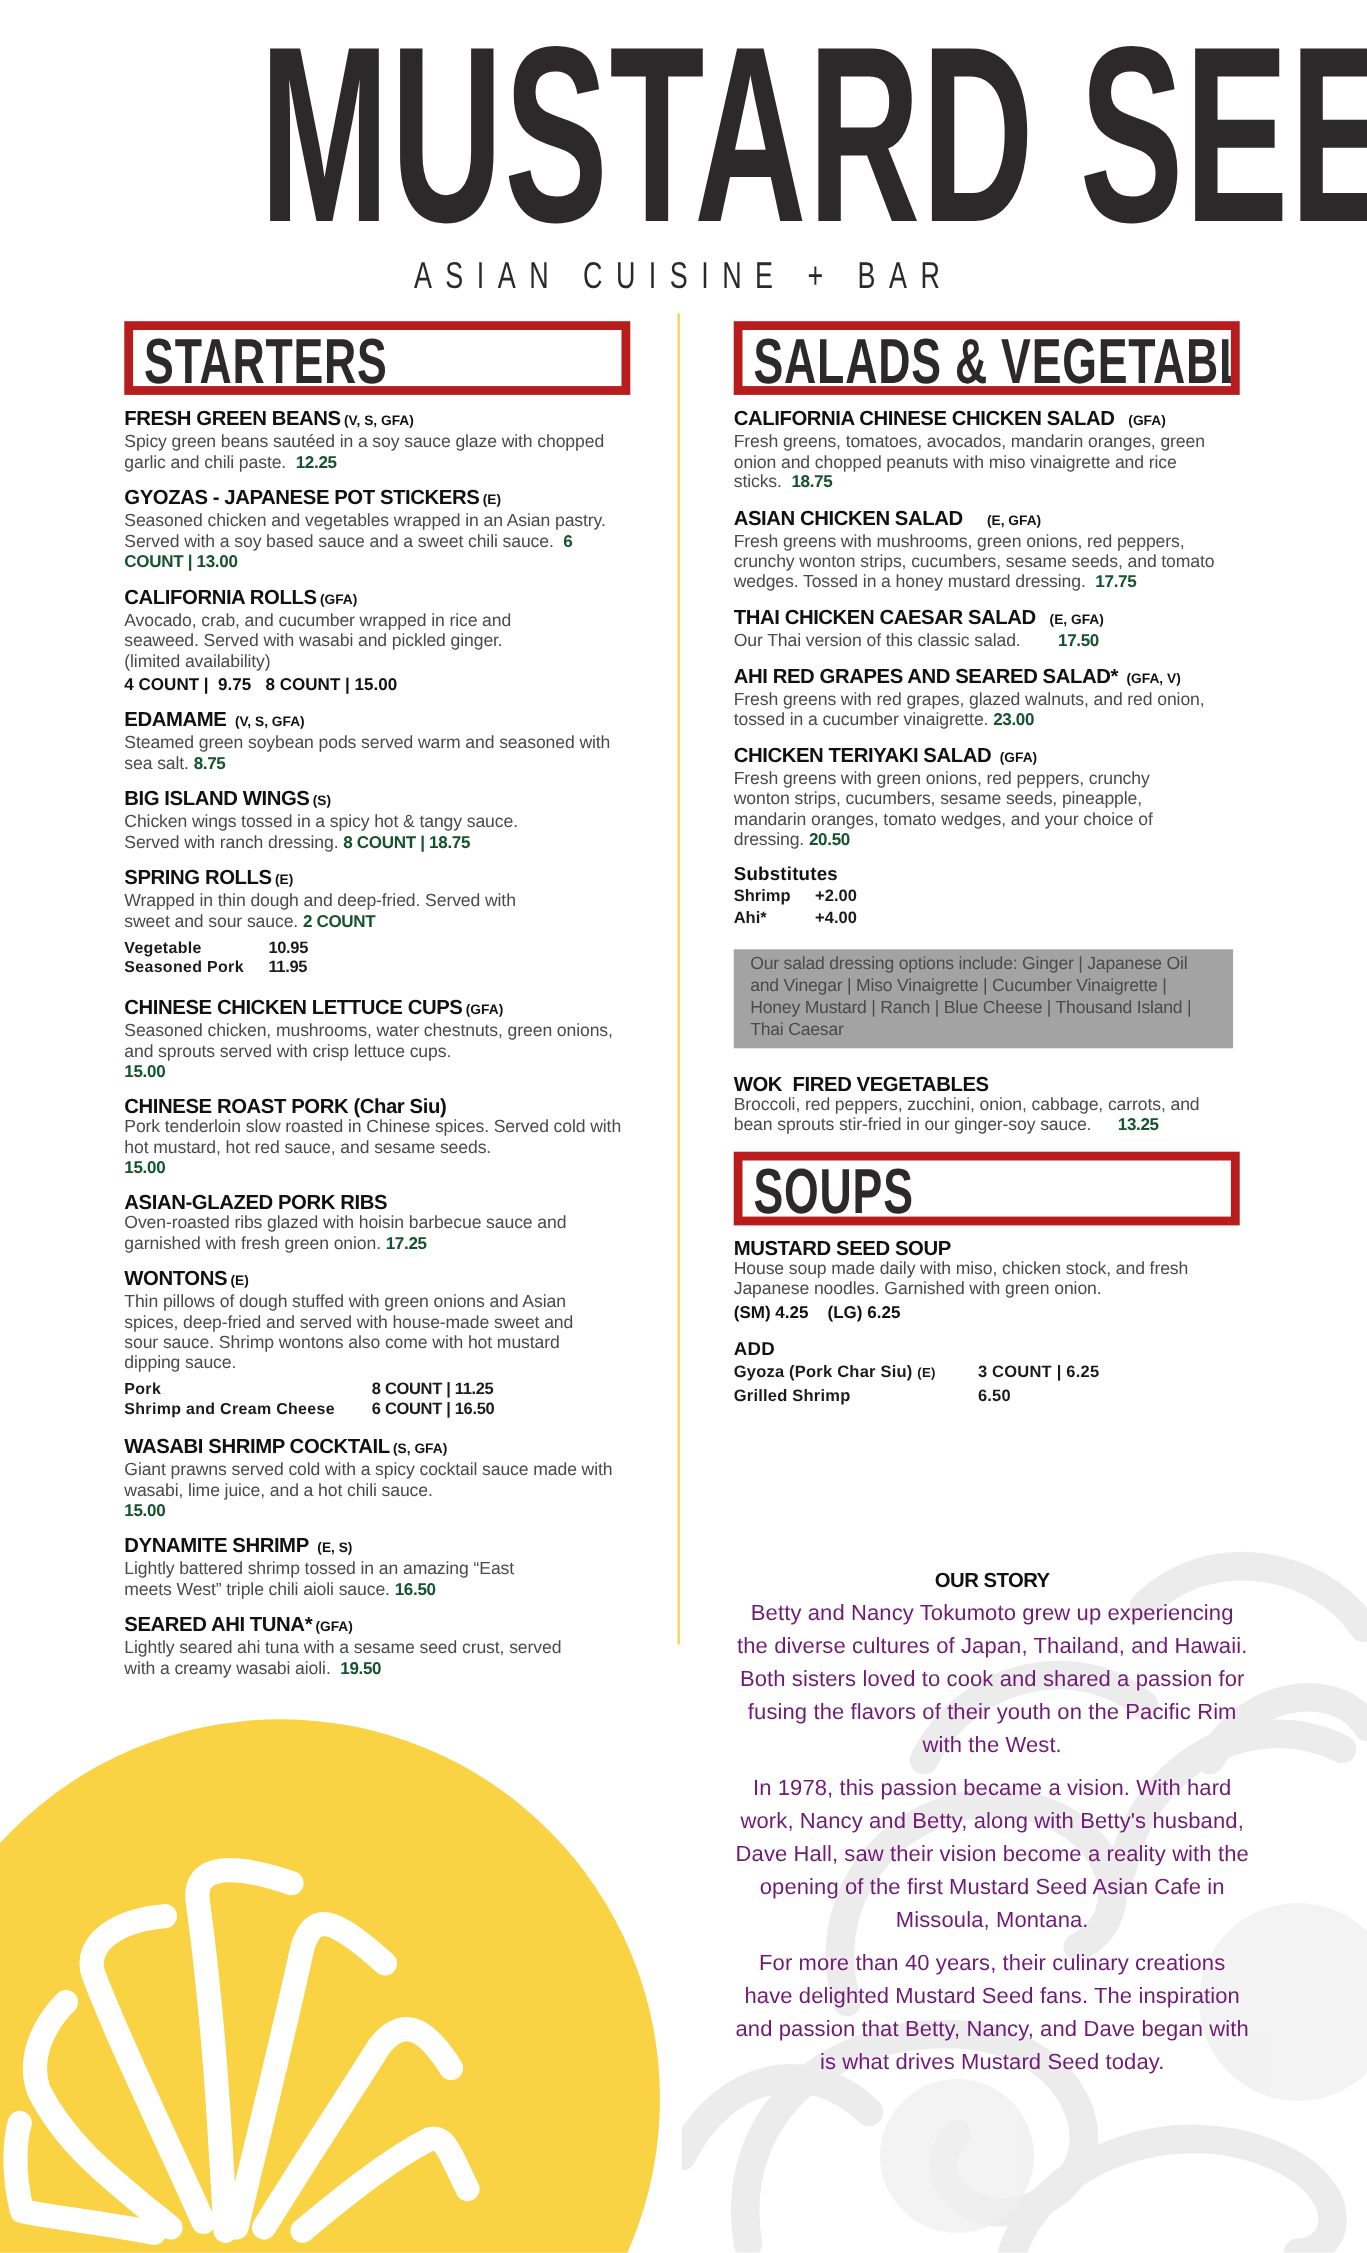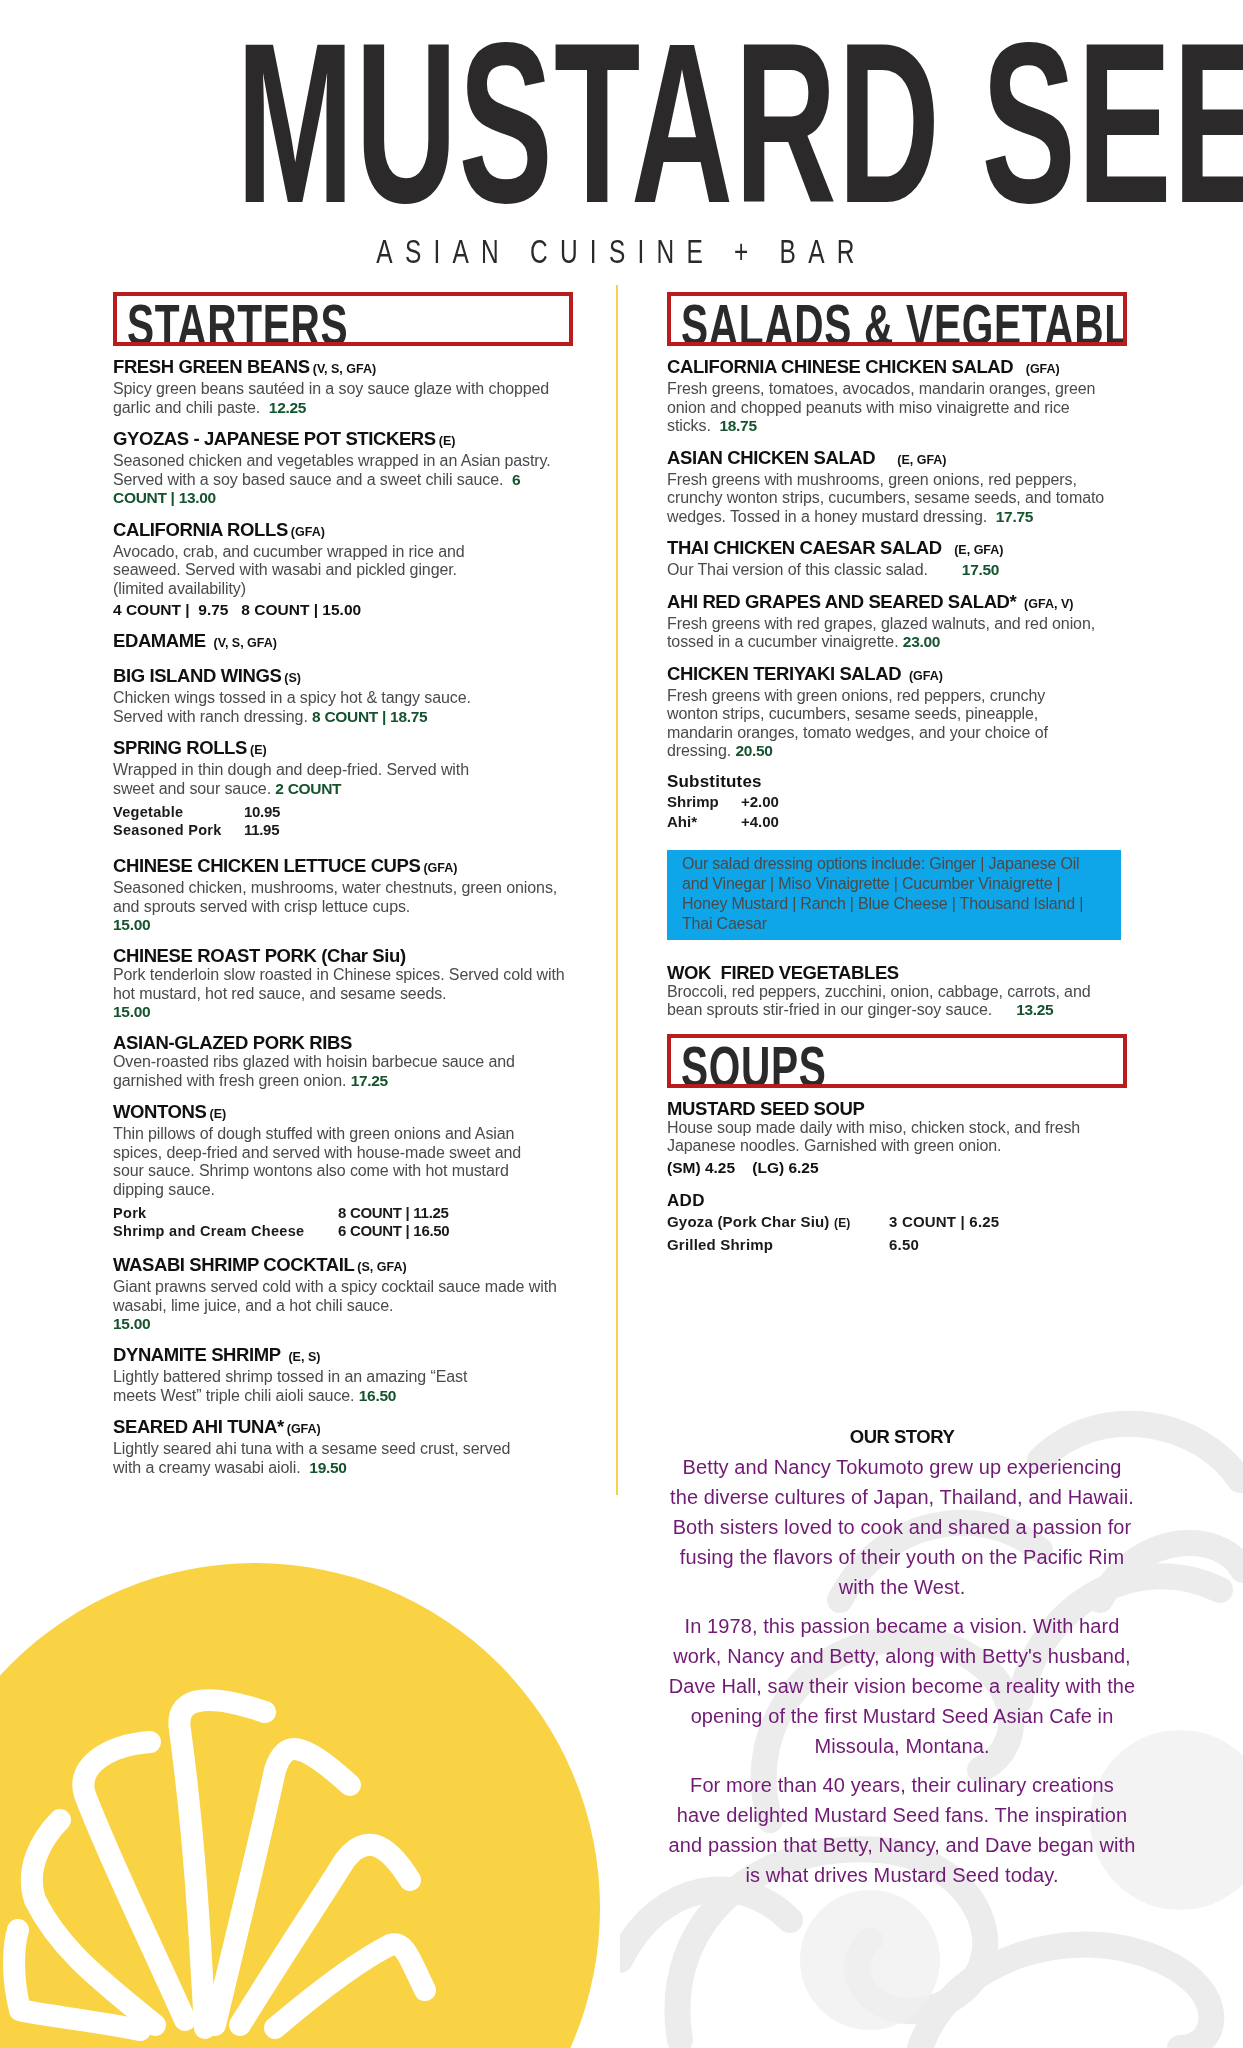--- a/index.html
+++ b/index.html
@@ -18,21 +18,21 @@
       transform: scaleX(0.72); transform-origin: 50% 50%; white-space: nowrap;
     }
 
     .col { position: absolute; top: 292px; }
     .col-left { left: 113px; width: 460px; }
     .col-right { left: 667px; width: 460px; }
 
     .divider { position: absolute; left: 616px; top: 285px; width: 2px; height: 1210px; background: #f4d24a; }
 
     .section-head {
-      border: 4px solid #b91c1c; height: 54px; position: relative; overflow: hidden; margin-bottom: 10px;
+      border: 8px solid #b91c1c; height: 67px; position: relative; overflow: hidden; margin-bottom: 10px;
     }
     .section-head span {
       position: absolute; left: 10px; top: -1px; font-weight: 700; font-size: 58px; line-height: 60px;
       color: #2b292a; transform: scaleX(0.7); transform-origin: 0 50%; white-space: nowrap; letter-spacing: 1px;
     }
 
     .item { margin-bottom: 11px; }
     .item-name { font-weight: 700; font-size: 18.5px; line-height: 21px; color: #111; letter-spacing: -0.4px; }
     .item-name .tags { font-size: 12.5px; letter-spacing: 0; margin-left: 3px; }
     .item-desc { font-size: 16px; line-height: 18.5px; color: #4a4a4a; letter-spacing: -0.1px; }
@@ -40,21 +40,21 @@
     .price-line { font-weight: 700; color: #111; font-size: 15.5px; line-height: 19px; margin-top: 2px; }
     .opt-table { margin-top: 5px; font-size: 14.5px; line-height: 18px; font-weight: 700; color: #1a1a1a; letter-spacing: 0.3px; }
     .opt-row { display: flex; }
     .opt-row .o-name { flex: 0 0 auto; }
     .opt-row .o-price { font-weight: 700; letter-spacing: -0.3px; font-size: 15px; }
 
     .subs-title { font-weight: 700; font-size: 17px; margin-top: 4px; color: #111; letter-spacing: 0.2px; }
     .subs-row { display: flex; font-weight: 700; font-size: 15px; line-height: 20px; color: #1a1a1a; }
     .subs-row .s-name { width: 74px; }
     .dressing-box {
-      margin-top: 18px; background: #0ea5e9; padding: 4px 26px 6px 15px; width: 454px;
+      margin-top: 18px; background: #a3a3a3; padding: 4px 26px 6px 15px; width: 454px;
       font-size: 16px; line-height: 20px; color: #4a4a4a; letter-spacing: -0.2px;
     }
 
     .soups-head { margin-top: 14px; }
     .add-title { font-weight: 700; font-size: 17px; color: #111; margin-top: 14px; letter-spacing: 0.3px; }
     .add-row { display: flex; font-weight: 700; font-size: 15px; line-height: 21px; color: #1a1a1a; letter-spacing: 0.2px; }
     .add-row .a-name { width: 222px; }
     .add-row .a-name .tags { font-size: 12px; }
 
     .story { position: absolute; left: 667px; top: 1426px; width: 470px; z-index: 2; text-align: center; }
@@ -121,20 +121,21 @@
   </div>
 
   <div class="item">
     <div class="item-name"><span>CALIFORNIA ROLLS</span><span class="tags">(GFA)</span></div>
     <div class="item-desc" style="width:385px"><span>Avocado, crab, and cucumber wrapped in rice and seaweed. Served with wasabi and pickled ginger. (limited availability)</span></div>
     <div class="price-line" style="white-space:pre">4 COUNT |  9.75   8 COUNT | 15.00</div>
   </div>
 
   <div class="item">
     <div class="item-name"><span>EDAMAME</span>&nbsp;<span class="tags">(V, S, GFA)</span></div>
+    <div class="item-desc"><span>Steamed green soybean pods served warm and seasoned with sea salt.</span> <span class="price">8.75</span></div>
   </div>
 
   <div class="item">
     <div class="item-name"><span>BIG ISLAND WINGS</span><span class="tags">(S)</span></div>
     <div class="item-desc" style="width:410px"><span>Chicken wings tossed in a spicy hot &amp; tangy sauce. Served with ranch dressing.</span> <span class="price">8 COUNT | 18.75</span></div>
   </div>
 
   <div class="item">
     <div class="item-name"><span>SPRING ROLLS</span><span class="tags">(E)</span></div>
     <div class="item-desc" style="width:400px"><span>Wrapped in thin dough and deep-fried. Served with sweet and sour sauce.</span> <span class="price">2 COUNT</span></div>

